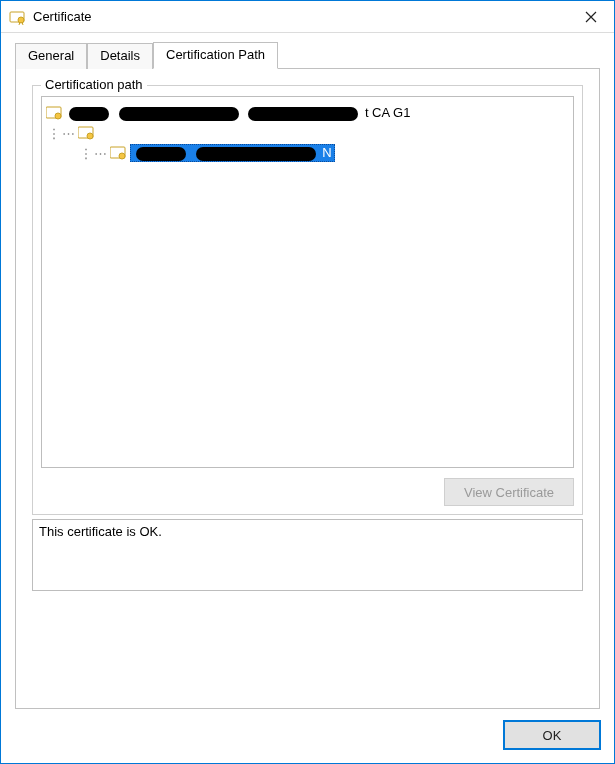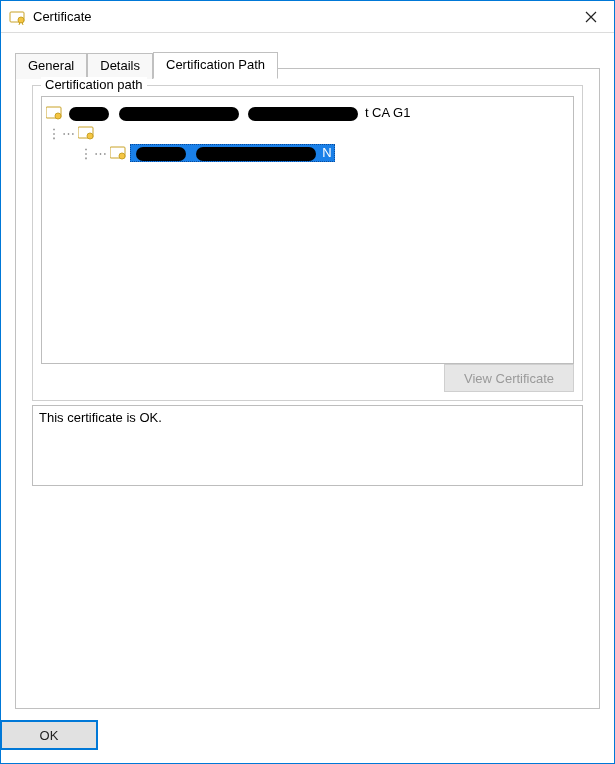--- a/index.html
+++ b/index.html
@@ -53,21 +53,21 @@
     background:#fff;
   }
   .tab {
     padding: 4px 12px 6px 12px;
     border: 1px solid #c0c0c0;
     border-bottom: none;
     background:#fff;
     margin-right:0px;
     font-size:13px;
     position:relative;
-    top:11px;
+    top:1px;
     color:#000;
   }
   .tab.inactive { background:#f8f8f8; }
   .tab.active {
     background:#fff;
     border-bottom: 1px solid #fff;
     z-index:2;
   }
   .tab-body {
     margin: 0 14px 12px 14px;
@@ -91,21 +91,21 @@
     top:-9px;
     left:8px;
     background:#fff;
     padding:0 4px;
     font-size:13px;
   }
 
   .tree-area {
     border:1px solid #bdbdbd;
     background:#fff;
-    height: 268px;
+    height: 372px;
     padding: 6px 4px;
     overflow:auto;
     font-size:13px;
   }
   .tree-node {
     display:flex;
     align-items:center;
     height:20px;
     white-space:nowrap;
   }
@@ -149,39 +149,40 @@
     border-color:#cfcfcf;
   }
   .btn.focus {
     border:1px solid #0078d7;
     outline:1px solid #0078d7;
     background:#e1e1e1;
   }
   .btn-row-right {
     display:flex;
     justify-content:flex-end;
+    margin-top:10px;
   }
 
   .status-label {
     margin-top: 22px;
     font-size:13px;
   }
   .status-box {
     margin-top:4px;
     border:1px solid #bdbdbd;
     width:100%;
-    height:81px;
+    height:72px;
     padding:4px 6px;
     font-size:13px;
     background:#fff;
   }
 
   .bottom-bar {
     display:flex;
-    justify-content:flex-start;
+    justify-content:flex-end;
     padding: 0 14px 14px 0;
   }
   .bottom-bar .btn { min-width:96px; }
 
   svg { display:block; }
 </style>
 </head>
 <body>
 
 <div class="window">

